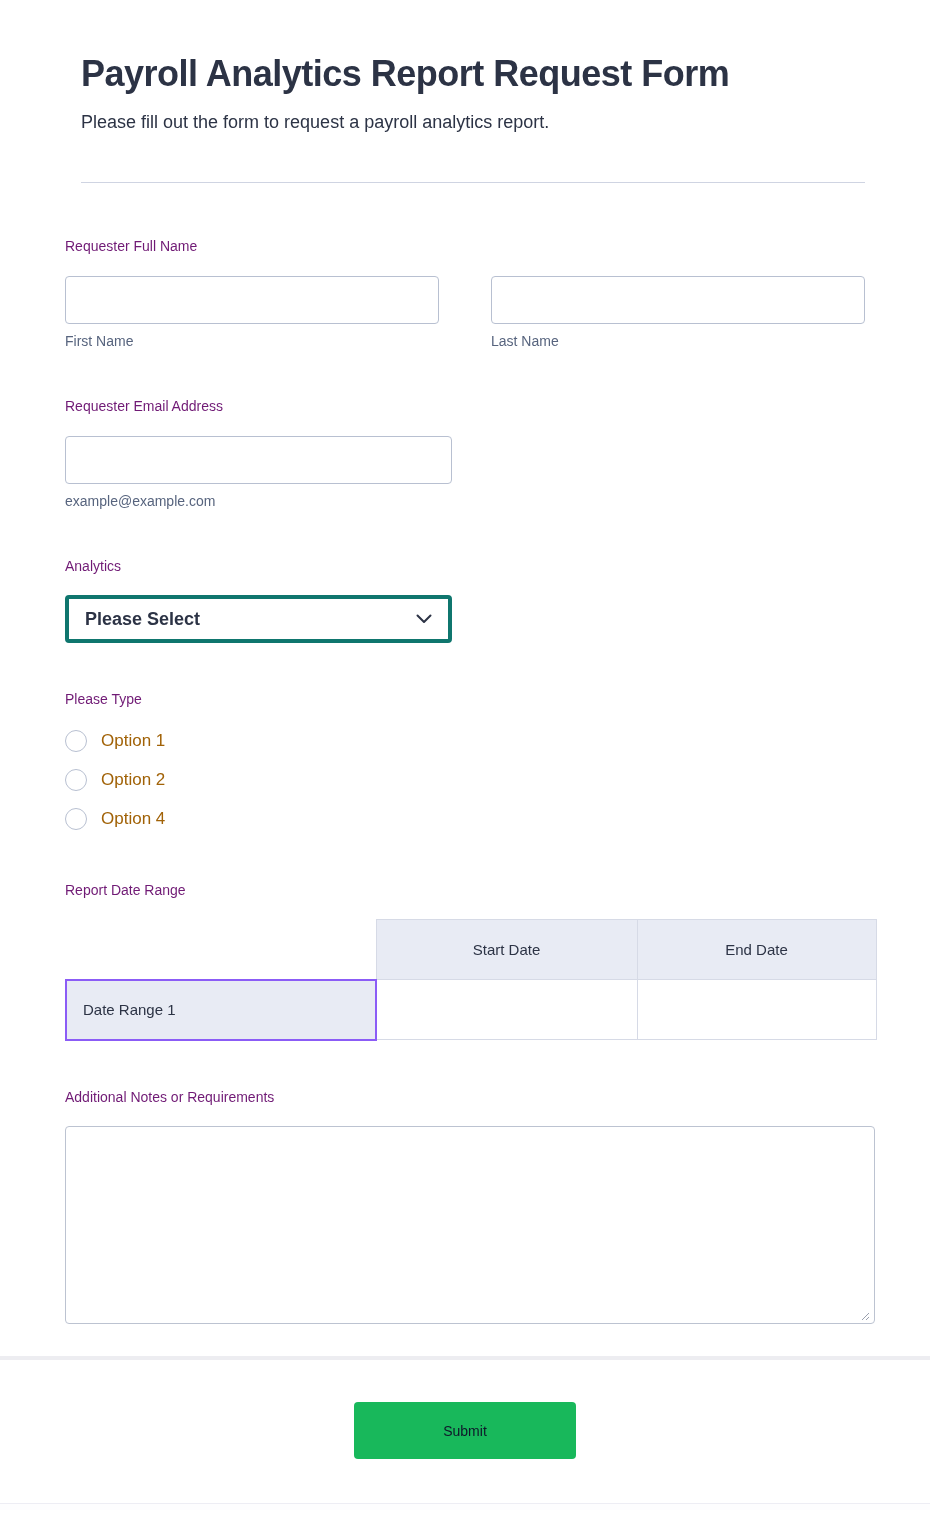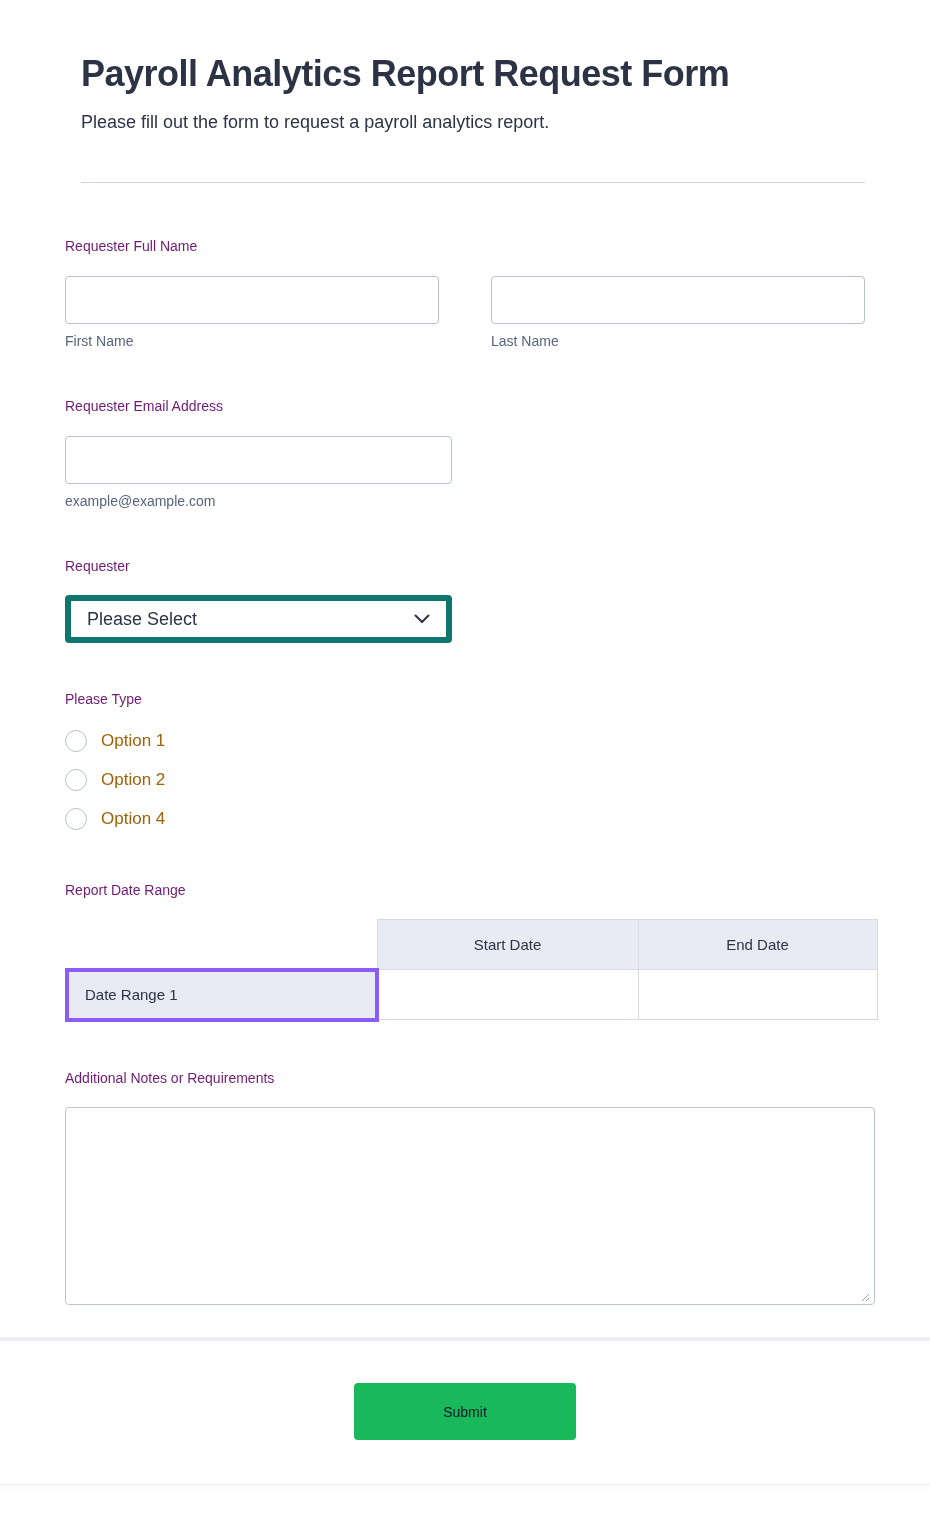--- a/index.html
+++ b/index.html
@@ -68,28 +68,29 @@
   .sublabel {
     font-size: 14px;
     color: #57647e;
     line-height: 1.3;
   }
 
   
   .select-box {
     width: 387px;
     height: 48px;
-    border: 6px solid #0f766e;
+    border: 4px solid #0f766e;
     border-radius: 4px;
     background: #fff;
     display: flex;
     align-items: center;
     justify-content: space-between;
     padding: 0 16px;
     cursor: pointer;
+    font-weight: bold;
   }
   .select-value { font-size: 18px; color: #2c3345; }
   .chevron { display: flex; align-items: center; }
 
   
   .radio-group { }
   .radio-option {
     display: flex;
     align-items: center;
     gap: 14px;
@@ -106,32 +107,32 @@
     flex: 0 0 auto;
   }
   .radio-label { font-size: 17px; color: #a16207; }
 
   
   .matrix { border-collapse: collapse; width: 810px; table-layout: fixed; }
   .matrix col.c0 { width: 310px; }
   .matrix col.c1 { width: 261px; }
   .matrix col.c2 { width: 239px; }
   .matrix .corner { border: none; background: transparent; }
-  .matrix th, .matrix td { height: 50px; }
+  .matrix th, .matrix td { height: 60px; }
   .matrix thead th {
     background: #e8ebf4;
     border: 1px solid #d6dae6;
     font-size: 15px;
     font-weight: 500;
     color: #2c3345;
     text-align: center;
   }
   .matrix tbody th.rowhead {
     background: #e8ebf4;
-    border: 4px solid #8b5cf6;
+    border: 2px solid #8b5cf6;
     font-size: 15px;
     font-weight: 400;
     color: #2c3345;
     text-align: left;
     padding-left: 16px;
   }
   .matrix tbody td.cell {
     background: #fff;
     border: 1px solid #d6dae6;
     cursor: text;
@@ -222,21 +223,21 @@
       </div>
     </div>
 
     <div class="field mt-48">
       <div class="field-label">Requester Email Address</div>
       <input class="text-input half mt-20" type="text" value="" style="">
       <div class="sublabel mt-8">example@example.com</div>
     </div>
 
     <div class="field mt-48">
-      <div class="field-label">Requester</div>
+      <div class="field-label">Analytics</div>
       <div class="select-box mt-20">
         <span class="select-value">Please Select</span>
         <span class="chevron">
           <svg width="16" height="10" viewBox="0 0 16 10" fill="none">
             <path d="M1.5 1.5 L8 8 L14.5 1.5" stroke="#2c3345" stroke-width="2" stroke-linecap="round" stroke-linejoin="round"></path>
           </svg>
         </span>
       </div>
     </div>
 

